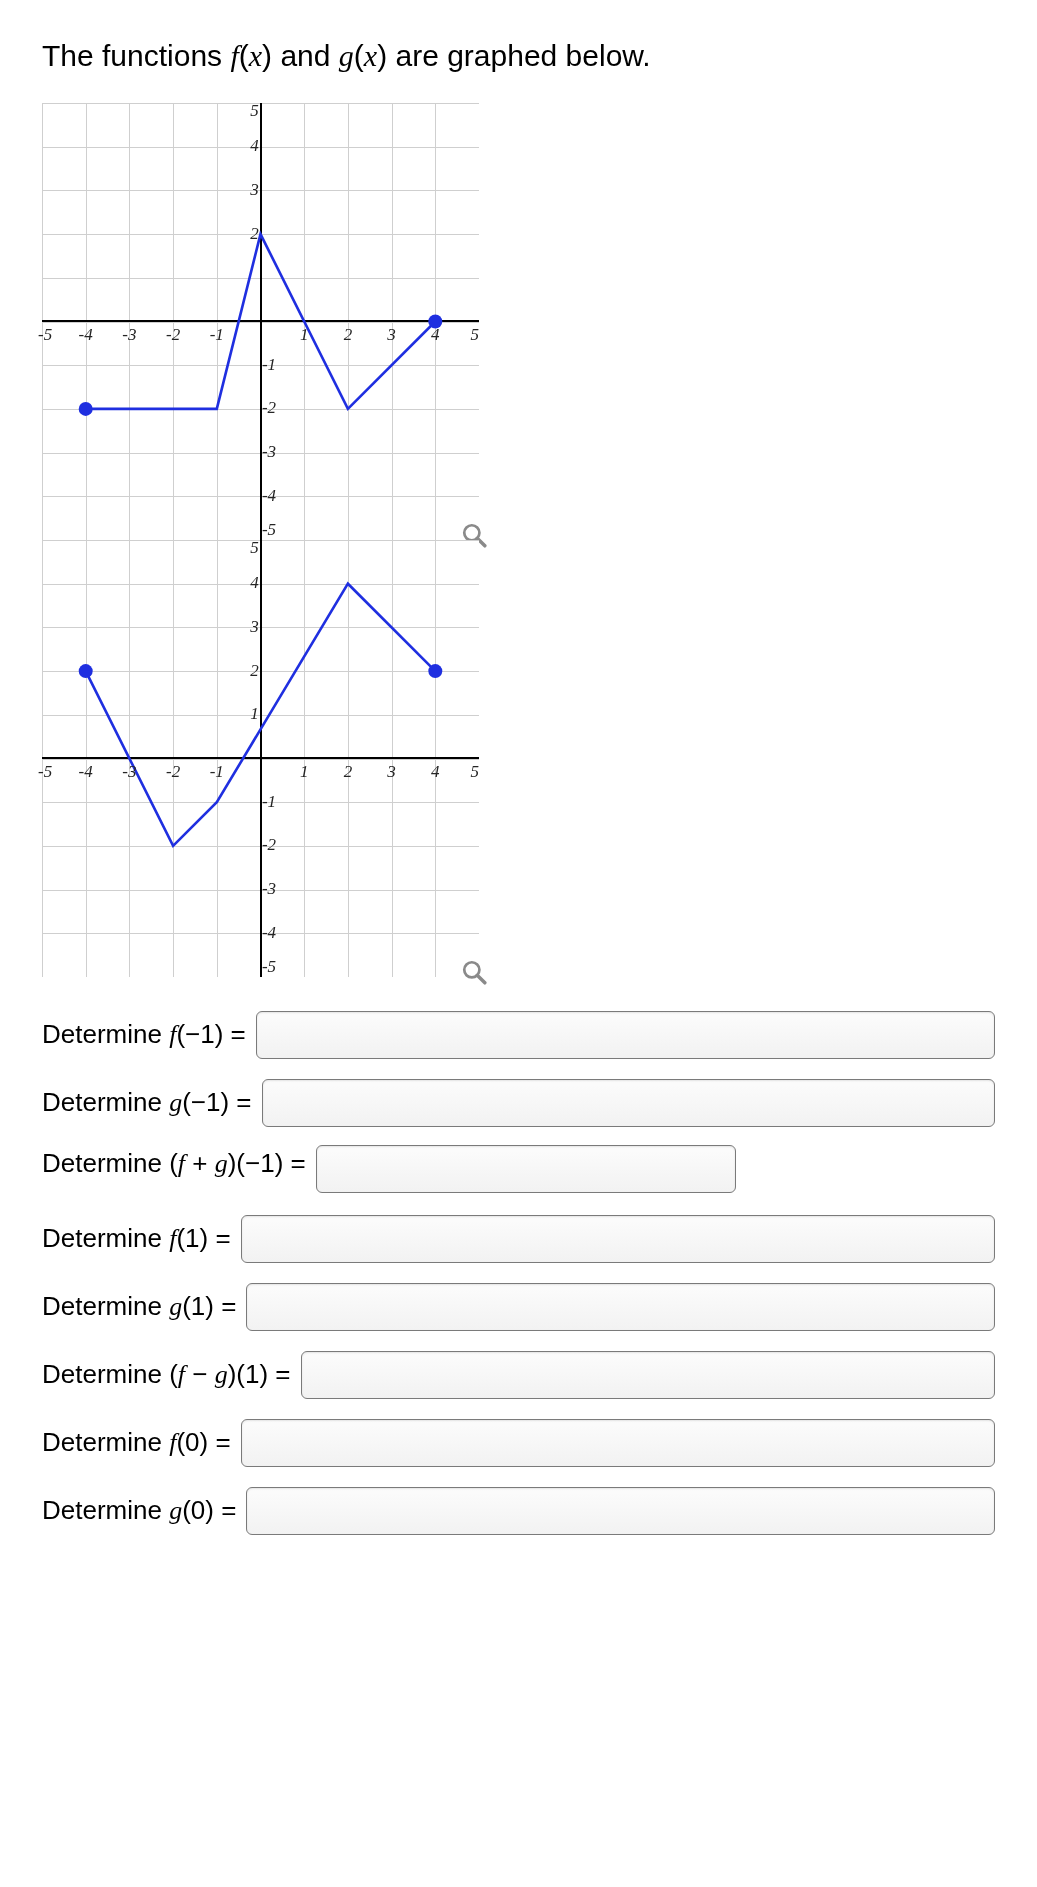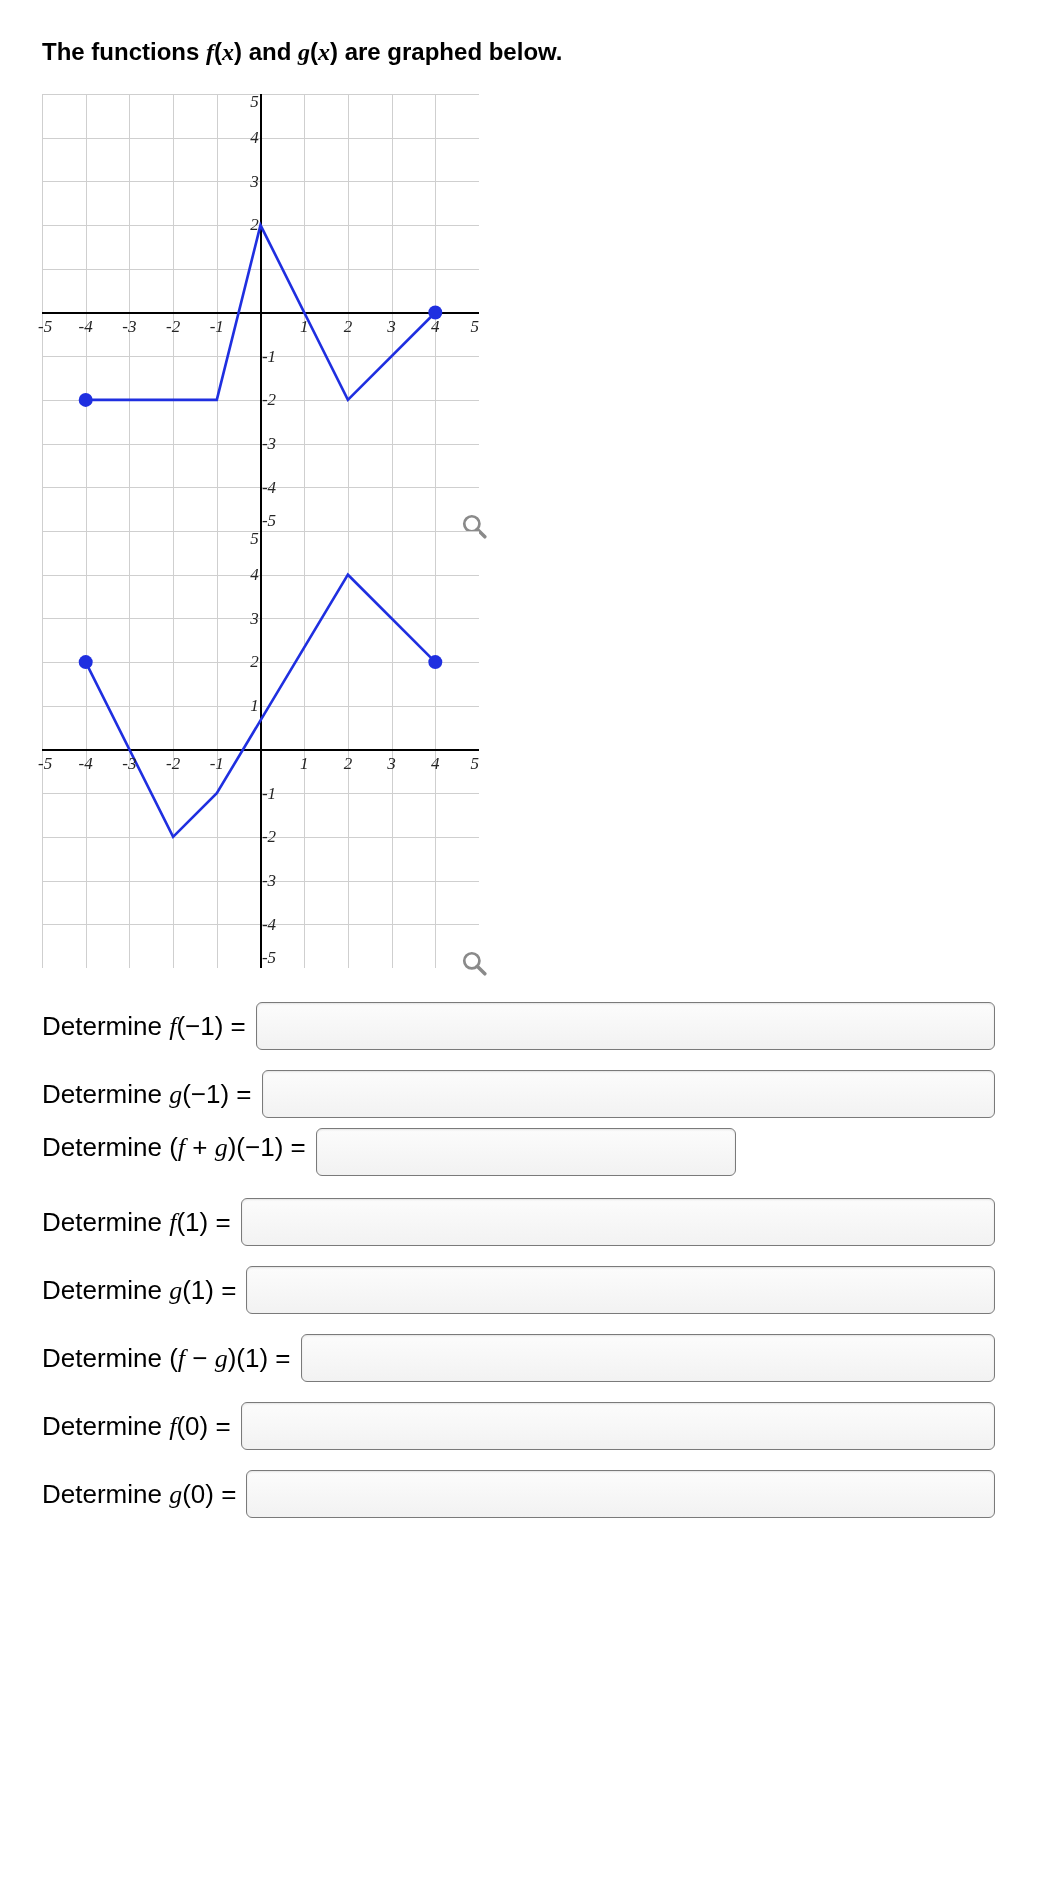--- a/index.html
+++ b/index.html
@@ -7,23 +7,22 @@
     padding: 36px 42px;
     font-family: "Trebuchet MS", "Lucida Sans Unicode", Arial, sans-serif;
     font-size: 26px;
     color: #000;
     background: #fff;
     width: 1037px;
     box-sizing: border-box;
   }
   .intro {
     margin: 0 0 26px 0;
-    font-size: 24px;
+    font-size: 30px;
     line-height: 1.35;
-    font-weight: bold;
   }
   .intro i { font-style: italic; font-family: Georgia, "Times New Roman", serif; }
 
   .graph {
     width: 437px;
     height: 437px;
     position: relative;
     margin: 0;
     border: 0;
     background:
@@ -170,21 +169,21 @@
         </svg>
   </div>
 </div>
 </div>
 
 <div class="qrow">
   <span class="qlabel"><span>Determine </span><i>f</i>(−1) =</span>
   <input class="answerbox stretch" style="width: 460px;">
 </div>
 
-<div class="qrow" style="margin-bottom:0">
+<div class="qrow" style="margin-bottom:8px">
   <span class="qlabel"><span>Determine </span><i>g</i>(−1) =</span>
   <input class="answerbox stretch" style="width: 460px;">
 </div>
 
 <div class="qrow wrap" style="margin-bottom:22px">
   <span class="qlabel"><span>Determine </span>(<i>f</i> + <i>g</i>)(−1) =</span>
   <input class="answerbox own" style="">
 </div>
 
 <div class="qrow">

